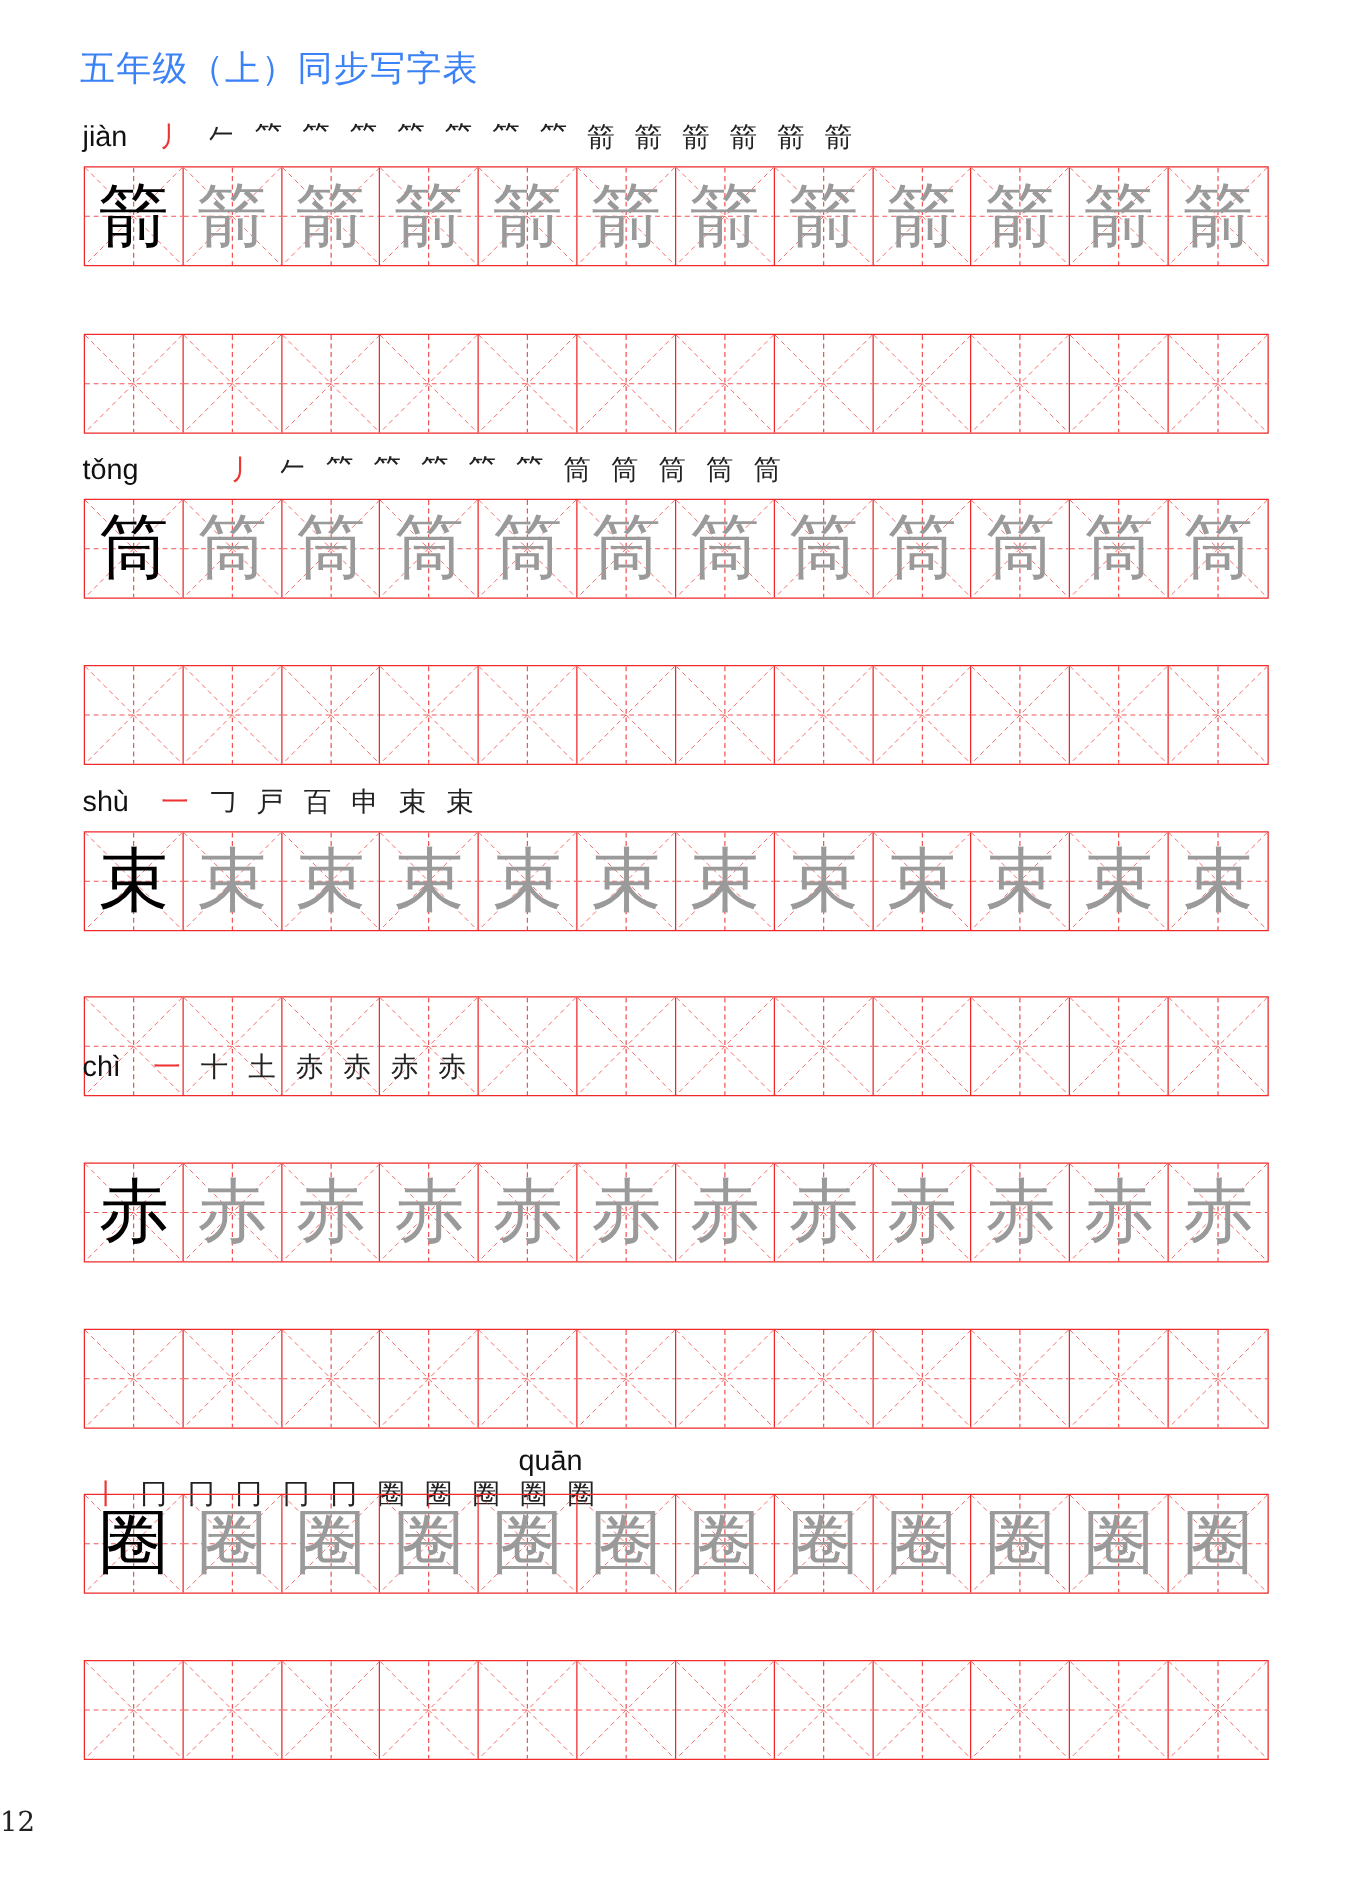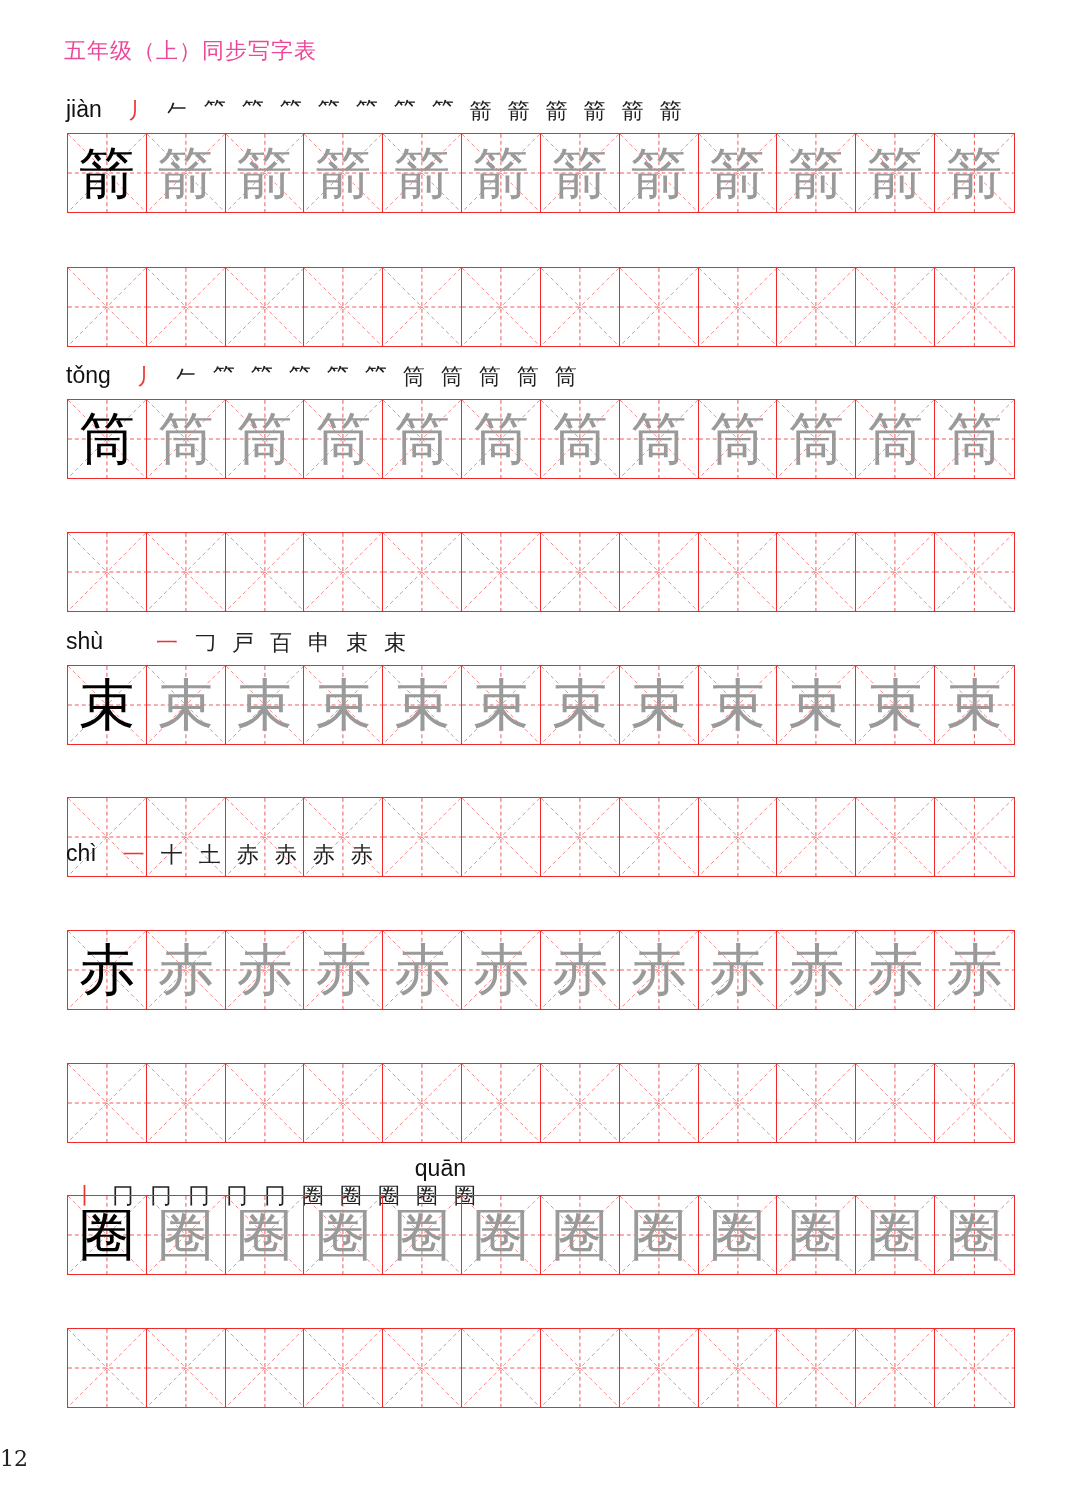--- a/index.html
+++ b/index.html
@@ -1,18 +1,18 @@
 <!DOCTYPE html>
 <html><head>
 <meta charset="utf-8">
 <style>
   html, body { margin:0; padding:0; background:#ffffff; }
   body { width:1080px; height:1508px; position:relative; overflow:hidden;
          font-family:"DejaVu Serif", serif; color:#111; }
-  .title { position:absolute; left:64px; top:36px; font-size:22px; color:#ec4899;
+  .title { position:absolute; left:64px; top:36px; font-size:28px; color:#3b82f6;
            font-family:"DejaVu Sans", sans-serif; letter-spacing:1px; }
   .pinyin-line { position:absolute; left:66px; height:34px; display:flex; align-items:flex-end; }
   .pinyin { font-family:"Liberation Sans", sans-serif; font-size:23px; color:#111; margin-right:18px; line-height:30px; }
   .strokes { display:flex; align-items:flex-end; gap:0; }
   .stroke { width:38px; text-align:center; font-size:22px; line-height:26px;
             font-family:"DejaVu Sans", sans-serif; color:#222; }
   .stroke.red { color:#e33; }
   .grid-row { position:absolute; left:67px; width:948px; height:80px; display:flex;
               border:1.5px solid #ee2a2a; box-sizing:border-box; }
   .cell { position:relative; width:79px; height:100%; box-sizing:border-box;
@@ -254,21 +254,21 @@
       </div>
       <div class="cell">
         <svg class="guides" viewBox="0 0 79 80" preserveAspectRatio="none">
           <line x1="0" y1="40" x2="79" y2="40" stroke="#ee2a2a" stroke-width="1" stroke-dasharray="4,3" opacity="0.8"></line>
           <line x1="39.5" y1="0" x2="39.5" y2="80" stroke="#ee2a2a" stroke-width="1" stroke-dasharray="4,3" opacity="0.8"></line>
           <line x1="0" y1="0" x2="79" y2="80" stroke="#ee2a2a" stroke-width="0.8" stroke-dasharray="4,3" opacity="0.7"></line>
           <line x1="79" y1="0" x2="0" y2="80" stroke="#ee2a2a" stroke-width="0.8" stroke-dasharray="4,3" opacity="0.7"></line>
         </svg>
       </div>
     </div>
-    <div class="pinyin-line" style="top: 356px;">
+    <div class="pinyin-line" style="top: 356px; gap: 48px;">
       <span class="pinyin">tǒng</span>
       <span class="strokes">
         <span class="stroke red">丿</span>
         <span class="stroke">𠂉</span>
         <span class="stroke">⺮</span>
         <span class="stroke">⺮</span>
         <span class="stroke">⺮</span>
         <span class="stroke">⺮</span>
         <span class="stroke">⺮</span>
         <span class="stroke">筒</span>
@@ -479,21 +479,21 @@
       </div>
       <div class="cell">
         <svg class="guides" viewBox="0 0 79 80" preserveAspectRatio="none">
           <line x1="0" y1="40" x2="79" y2="40" stroke="#ee2a2a" stroke-width="1" stroke-dasharray="4,3" opacity="0.8"></line>
           <line x1="39.5" y1="0" x2="39.5" y2="80" stroke="#ee2a2a" stroke-width="1" stroke-dasharray="4,3" opacity="0.8"></line>
           <line x1="0" y1="0" x2="79" y2="80" stroke="#ee2a2a" stroke-width="0.8" stroke-dasharray="4,3" opacity="0.7"></line>
           <line x1="79" y1="0" x2="0" y2="80" stroke="#ee2a2a" stroke-width="0.8" stroke-dasharray="4,3" opacity="0.7"></line>
         </svg>
       </div>
     </div>
-    <div class="pinyin-line" style="top: 622px; gap: 27px;">
+    <div class="pinyin-line" style="top: 622px;">
       <span class="pinyin">shù</span>
       <span class="strokes">
         <span class="stroke red">一</span>
         <span class="stroke">𠃌</span>
         <span class="stroke">戸</span>
         <span class="stroke">百</span>
         <span class="stroke">申</span>
         <span class="stroke">束</span>
         <span class="stroke">束</span>
       </span>

